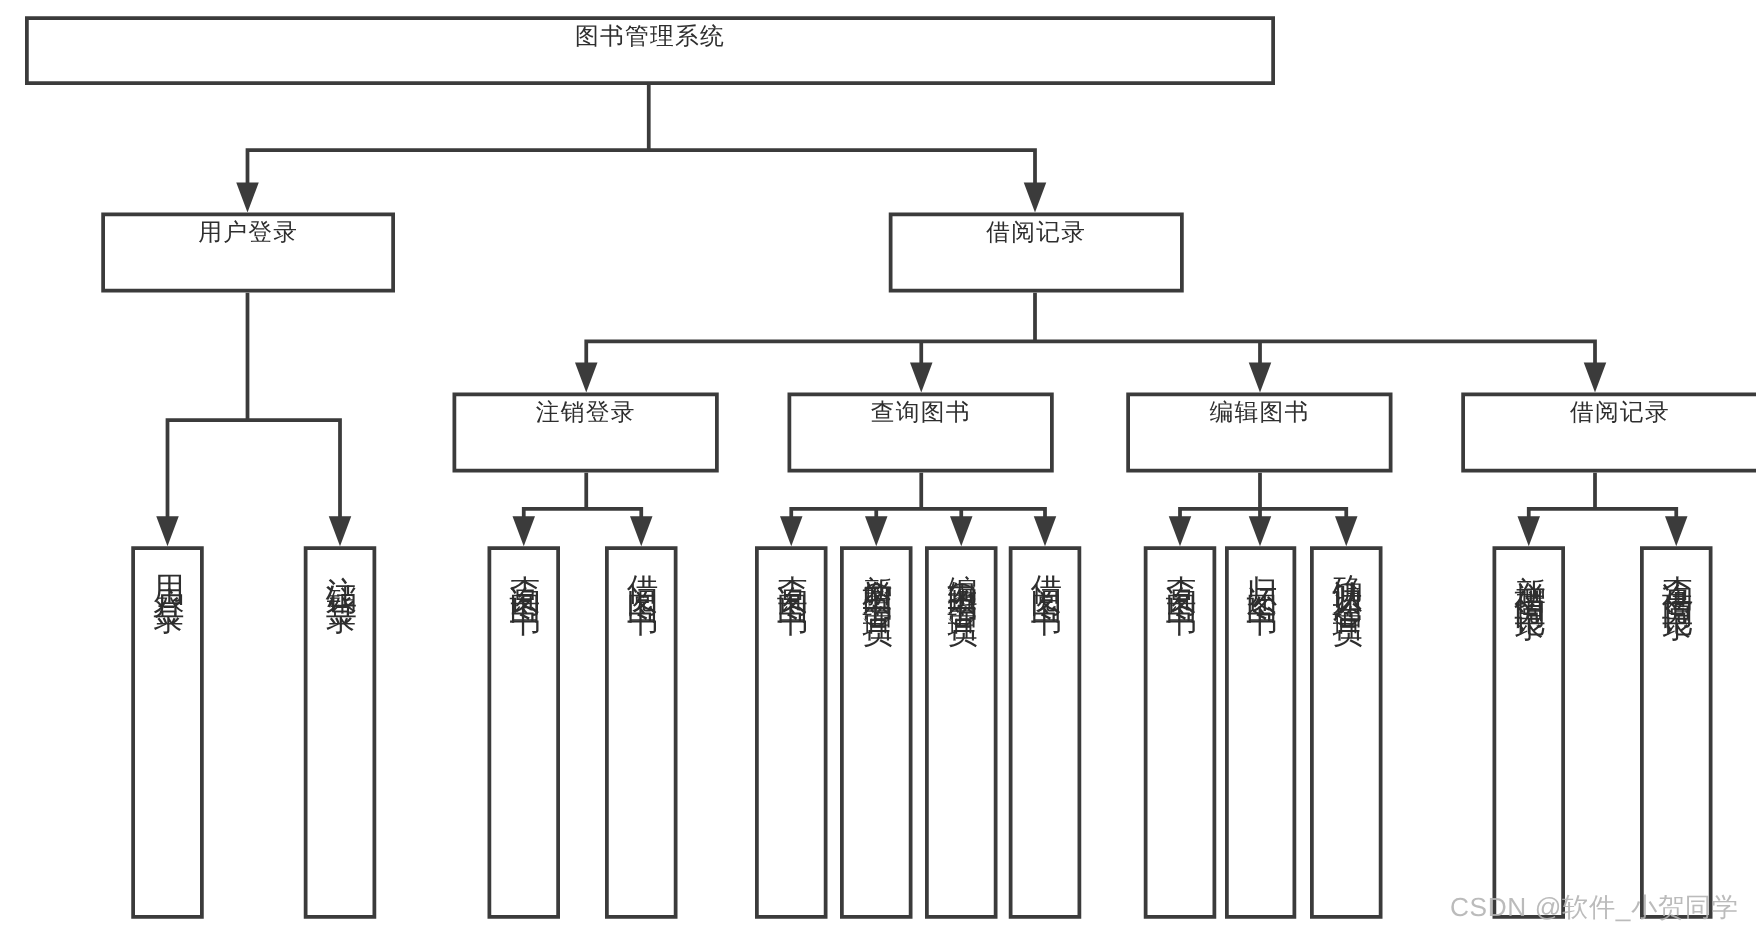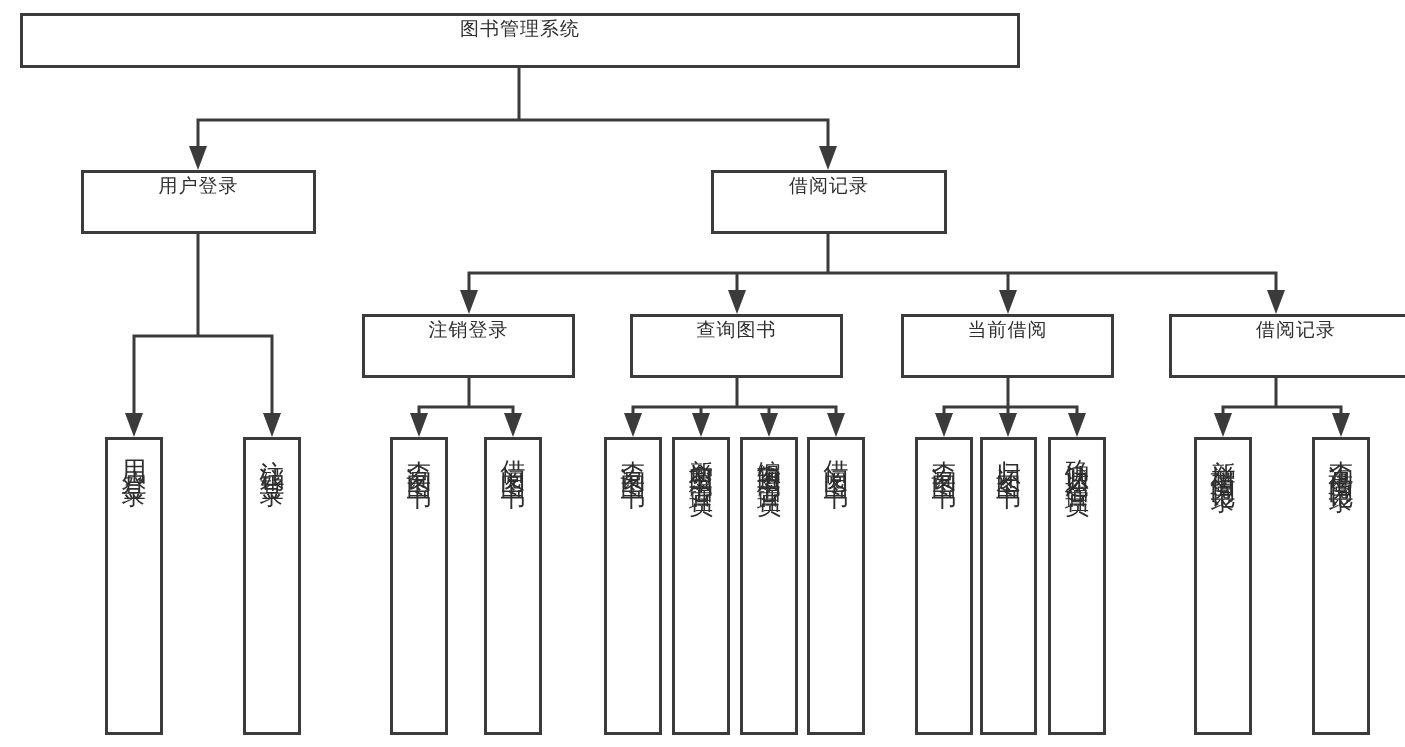--- a/index.html
+++ b/index.html
@@ -110,21 +110,21 @@
     <span class="hlabel">借阅记录</span>
   </div>
 
   <div class="box" style="left:362px; top:314px; width:213px; height:64px;">
     <span class="hlabel">注销登录</span>
   </div>
   <div class="box" style="left:630px; top:314px; width:213px; height:64px;">
     <span class="hlabel">查询图书</span>
   </div>
   <div class="box" style="left:901px; top:314px; width:213px; height:64px;">
-    <span class="hlabel">当前借阅</span>
+    <span class="hlabel">编辑图书</span>
   </div>
   <div class="box" style="left:1169px; top:314px; width:254px; height:64px;">
     <span class="hlabel">借阅记录</span>
   </div>
 
   <div class="box leaf" style="left:105px; width:58px;">
     <span class="vlabel">用户登录</span>
   </div>
   <div class="box leaf" style="left:243px; width:58px;">
     <span class="vlabel">注销登录</span>
@@ -160,14 +160,15 @@
     <span class="vlabel tight">确认归还（管理员）</span>
   </div>
 
   <div class="box leaf" style="left:1194px; width:58px;">
     <span class="vlabel medium">新增借阅记录</span>
   </div>
   <div class="box leaf" style="left:1312px; width:58px;">
     <span class="vlabel medium">查询借阅记录</span>
   </div>
 
+  <div id="watermark">CSDN @软件_小贺同学</div>
 
 </div>
 
 </body></html>

